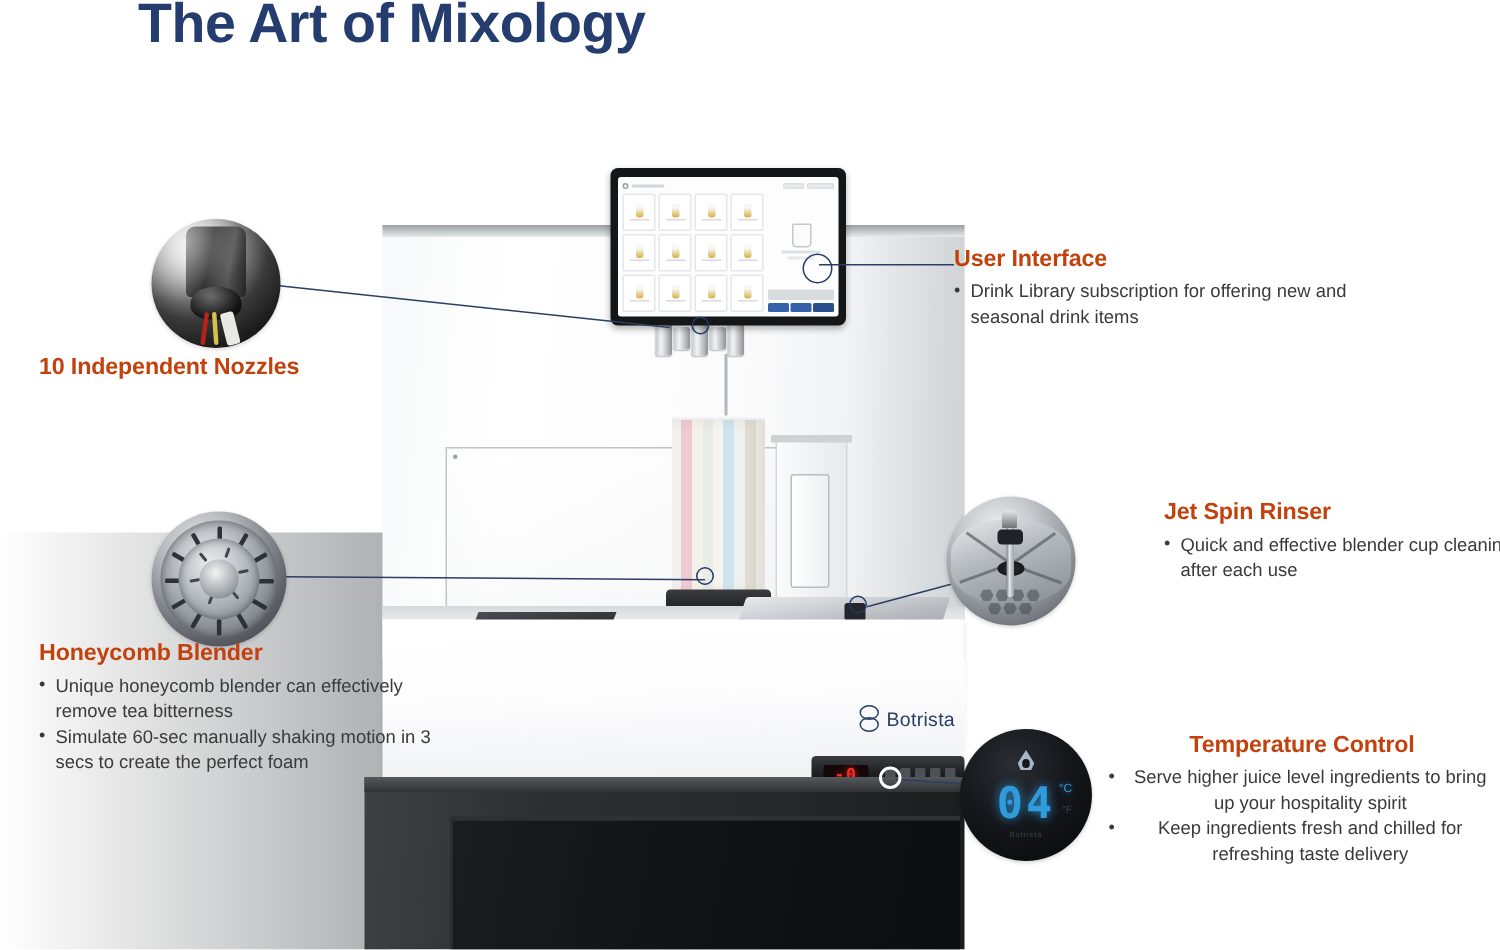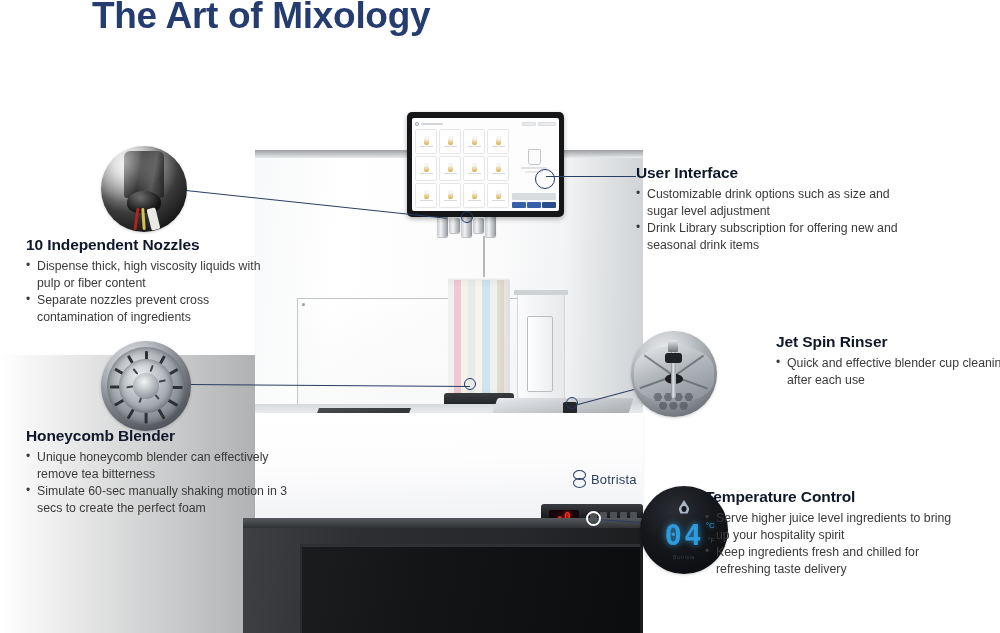--- a/index.html
+++ b/index.html
@@ -14,39 +14,39 @@
   
   .page-title {
     position: absolute; left: 92px; top: -5px;
     font-size: 37px; font-weight: 700; letter-spacing: -0.3px;
     color: #253d6e; white-space: nowrap;
   }
 
   
   .callout { position: absolute; }
   .callout h3 {
-    font-size: 15.5px; font-weight: 700; color: #0f172a;
+    font-size: 15.5px; font-weight: 700; color: #c2410c;
     margin-bottom: 4px; letter-spacing: -0.1px; white-space: nowrap;
   }
   .callout ul { list-style: none; }
   .callout li {
     position: relative; padding-left: 11px;
     font-size: 12.3px; line-height: 16.5px; color: #3a3a3a;
     margin-bottom: 1px;
   }
   .callout li::before {
     content: "•"; position: absolute; left: 0; top: -1px;
     font-size: 12px; color: #3a3a3a;
   }
 
   #c-nozzles   { left: 26px;  top: 236px; width: 258px; }
   #c-honeycomb { left: 26px;  top: 427px; width: 262px; }
   #c-ui        { left: 636px; top: 164px; width: 262px; }
   #c-rinser    { left: 776px; top: 333px; width: 252px; }
-  #c-temp      { left: 705px; top: 488px; width: 258px; }
+  #c-temp      { left: 739px; top: 488px; width: 258px; text-align: center; }
 
   
   .conn {
     position: absolute; background: #2b3e63;
     height: 1.3px; transform-origin: 0 50%;
   }
   
   .ring {
     position: absolute; width: 12px; height: 12px;
     border: 1.6px solid #22396a; border-radius: 50%;
@@ -457,38 +457,33 @@
   <div class="photo-circle" id="ph-temp">
     <span class="drop"></span>
     <span class="digits">04</span>
     <span class="unit-c">°C</span>
     <span class="unit-f">°F</span>
     <span class="brandlbl">Botrista</span>
   </div>
 
   <div class="callout" id="c-nozzles">
     <h3>10 Independent Nozzles</h3>
-    <ul>
-      <li>Dispense thick, high viscosity liquids with pulp or fiber content</li>
-      <li>Separate nozzles prevent cross contamination of ingredients</li>
-    </ul>
   </div>
 
   <div class="callout" id="c-honeycomb">
     <h3>Honeycomb Blender</h3>
     <ul>
       <li>Unique honeycomb blender can effectively remove tea bitterness</li>
       <li>Simulate 60-sec manually shaking motion in 3 secs to create the perfect foam</li>
     </ul>
   </div>
 
   <div class="callout" id="c-ui">
     <h3>User Interface</h3>
     <ul>
-      <li>Customizable drink options such as size and sugar level adjustment</li>
       <li>Drink Library subscription for offering new and seasonal drink items</li>
     </ul>
   </div>
 
   <div class="callout" id="c-rinser">
     <h3>Jet Spin Rinser</h3>
     <ul>
       <li>Quick and effective blender cup cleaning after each use</li>
     </ul>
   </div>

